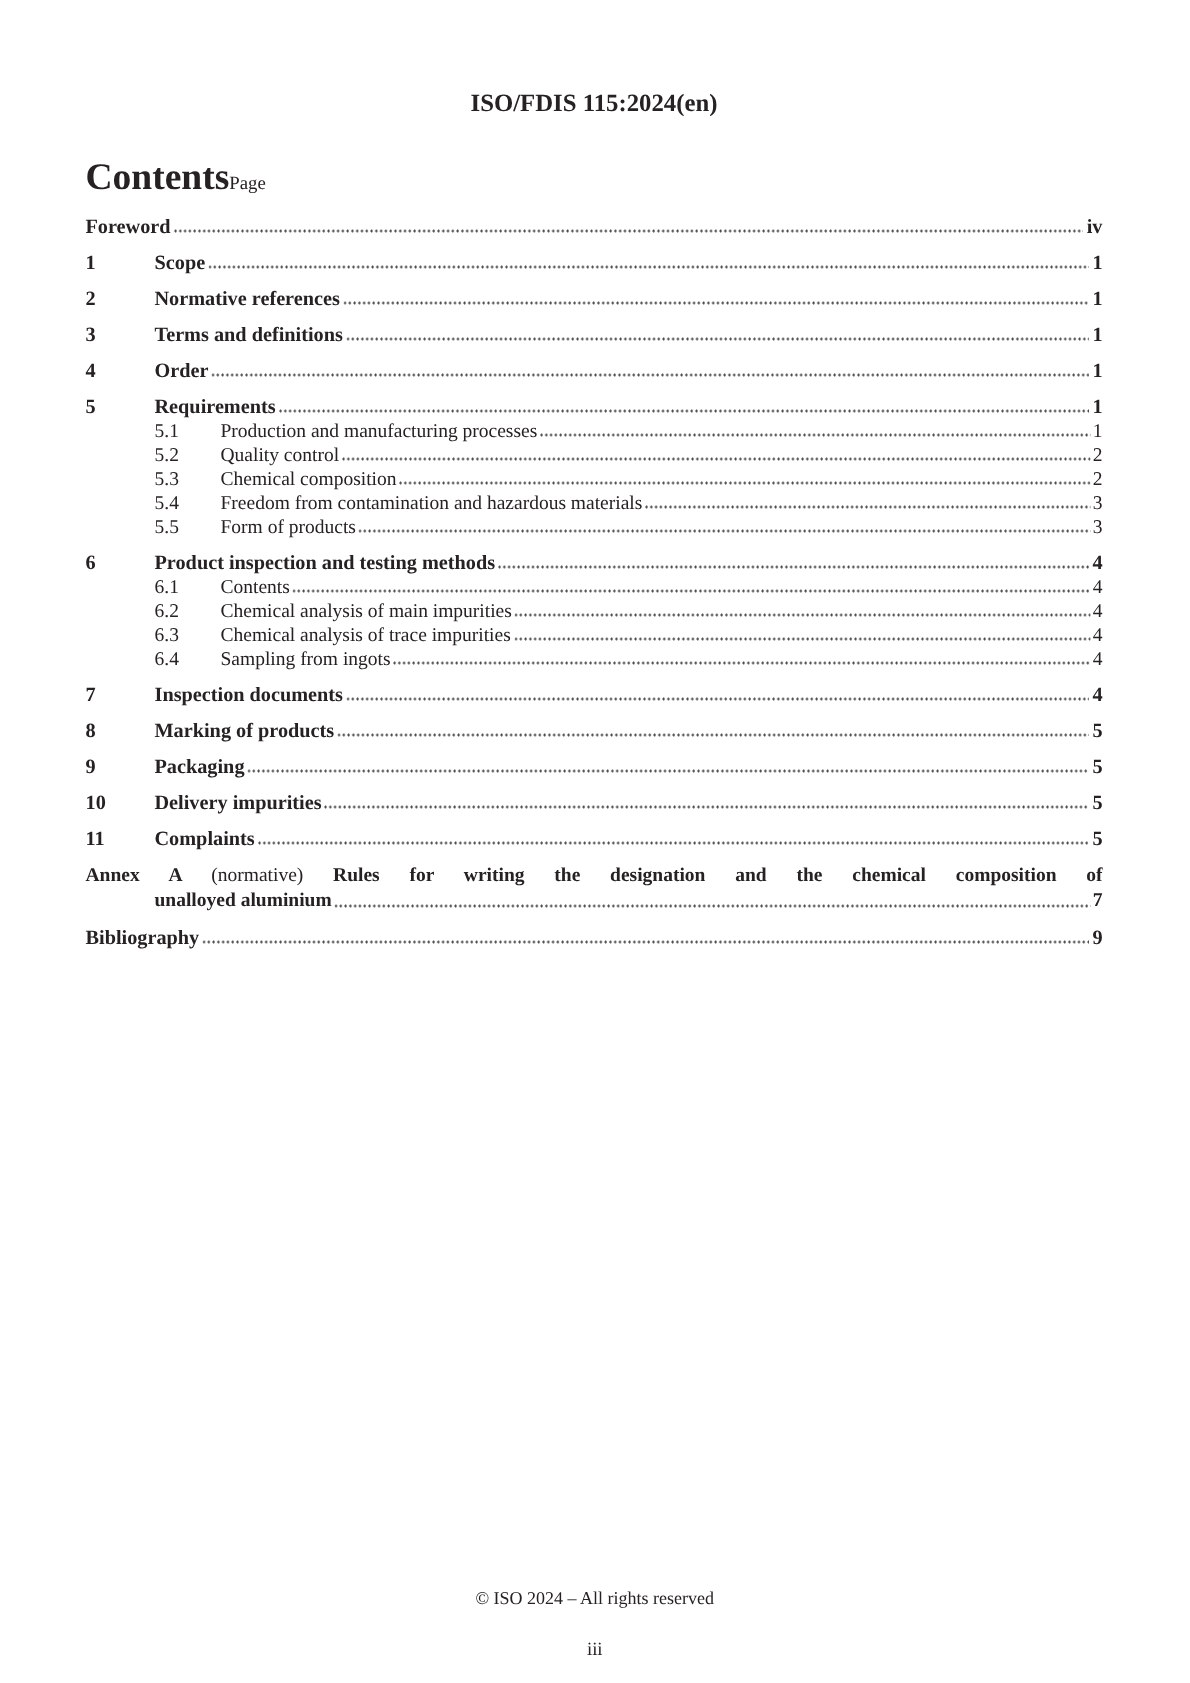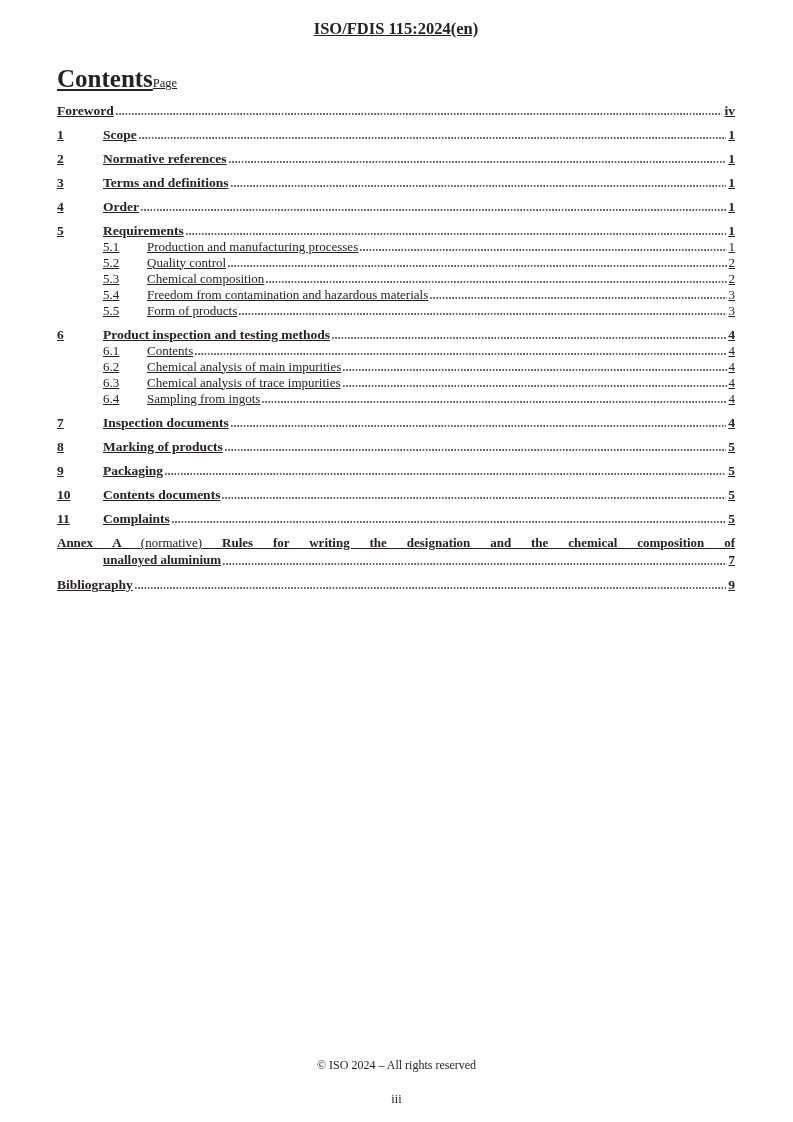--- a/index.html
+++ b/index.html
@@ -7,22 +7,21 @@
   body {
     background: #ffffff;
     color: #262223;
     font-family: "Liberation Serif", "DejaVu Serif", serif;
     overflow: hidden;
   }
   .page {
     position: relative;
     width: 793px;
     height: 1122px;
-    padding: 20px 58px 0 57px;
-    text-decoration: underline;
+    padding: 60px 58px 0 57px;
   }
   .doc-header {
     text-align: center;
     font-weight: bold;
     font-size: 16.5px;
     line-height: 18px;
   }
   .contents-bar {
     display: flex;
     align-items: baseline;
@@ -225,21 +224,21 @@
         <span class="pg">5</span>
       </div>
       <div class="row main">
         <span class="num">9</span>
         <span class="title">Packaging</span>
         <span class="leader"></span>
         <span class="pg">5</span>
       </div>
       <div class="row main">
         <span class="num">10</span>
-        <span class="title">Contents documents</span>
+        <span class="title">Delivery impurities</span>
         <span class="leader"></span>
         <span class="pg">5</span>
       </div>
       <div class="row main">
         <span class="num">11</span>
         <span class="title">Complaints</span>
         <span class="leader"></span>
         <span class="pg">5</span>
       </div>
       <div class="row annex">

